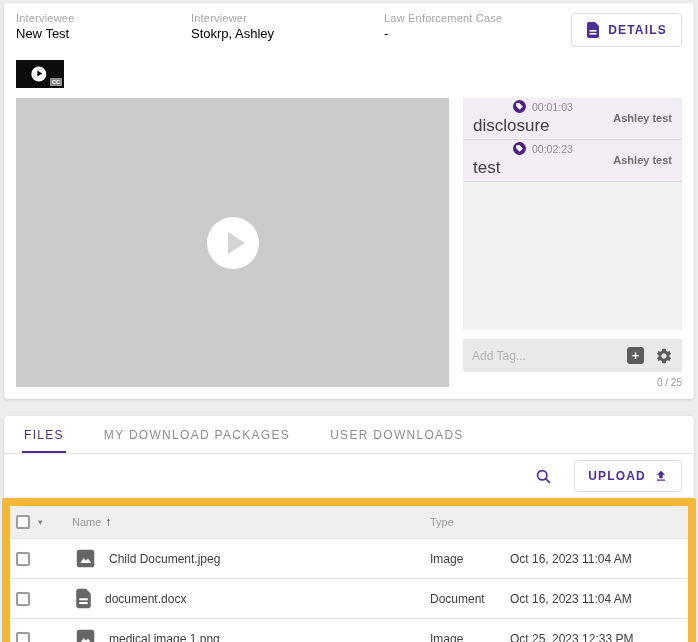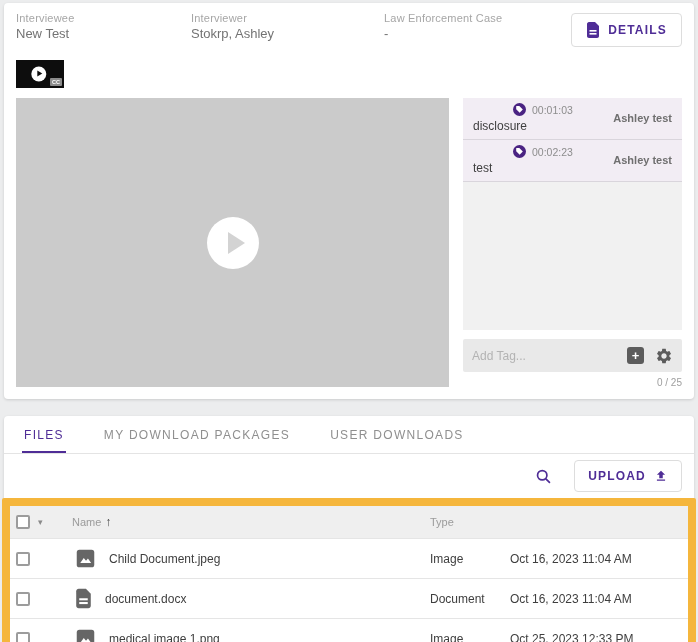--- a/index.html
+++ b/index.html
@@ -5,21 +5,21 @@
   * { margin:0; padding:0; box-sizing:border-box; }
   html,body { width:698px; height:642px; overflow:hidden; background:#ecedee;
     font-family:"Liberation Sans", sans-serif; }
   .card { background:#fff; border-radius:4px; box-shadow:0 1px 3px rgba(0,0,0,.14);
     margin:0 4px; }
   .top-card { margin-top:3px; padding-bottom:11px; }
 
   
   .meta-row { display:flex; align-items:flex-start; padding:9px 12px 6px 12px; }
   .meta-field .meta-label { font-size:11px; color:#a6a6a6; letter-spacing:.2px; }
-  .meta-field .meta-value { font-size:13px; color:#737373; font-weight:500; margin-top:2px; }
+  .meta-field .meta-value { font-size:13px; color:#000000; font-weight:500; margin-top:2px; }
   .mf-0 { width:175px; } .mf-1 { width:193px; } .mf-2 { flex:1; }
   .btn { display:inline-flex; align-items:center; gap:8px; background:#fff;
     border:1px solid #ddd; border-radius:4px; cursor:pointer;
     color:var(--accent); font-weight:bold; font-size:12px; letter-spacing:1.2px; }
   .details-btn { padding:8px 14px; margin-top:1px; }
 
   
   .thumb { position:relative; width:48px; height:28px; background:#0d0d0d;
     margin:7px 0 10px 12px; cursor:pointer; }
   .thumb-play { position:absolute; left:50%; top:50%; width:15px; height:15px;
@@ -38,21 +38,21 @@
   .big-play .tri { position:absolute; left:21px; top:15px;
     border-left:17px solid #d3d3d3; border-top:11px solid transparent;
     border-bottom:11px solid transparent; }
   .side { flex:1; display:flex; flex-direction:column; }
   .tag-list { height:232px; background:#f1f1f1; overflow:hidden; }
   .tag-item { display:flex; justify-content:space-between; align-items:center;
     background:#f2edf4; padding:7px 10px 8px 10px; height:42px;
     border-bottom:1px solid #d9d5dc; cursor:pointer; }
   .tag-time-row { display:flex; align-items:center; gap:6px;padding-left:40px; }
   .tag-time { font-size:10.5px; color:#8d8d8d; }
-  .tag-name { font-size:12px; color:#3f3f3f; margin-top:3px; }
+  .tag-name { font-size:17px; color:#3f3f3f; margin-top:3px; }
   .tag-author { font-size:11px; font-weight:bold; color:#6f6f6f; }
   .add-tag-bar { display:flex; align-items:center; background:#e9e9e9;
     border-radius:2px; height:33px; margin-top:9px; padding:0 9px; }
   .add-tag-bar input { flex:1; border:none; background:transparent; outline:none;
     font-size:12px; color:#3c3c3c; font-family:inherit; }
   .add-tag-bar input::placeholder { color:#b3b3b3; }
   .plus-btn { width:17px; height:17px; background:#5c5c5c; color:#fff; border:none;
     border-radius:3px; font-size:13px; line-height:15px; font-weight:bold;
     cursor:pointer; padding:0; }
   .gear { display:inline-flex; margin-left:11px; cursor:pointer; }

